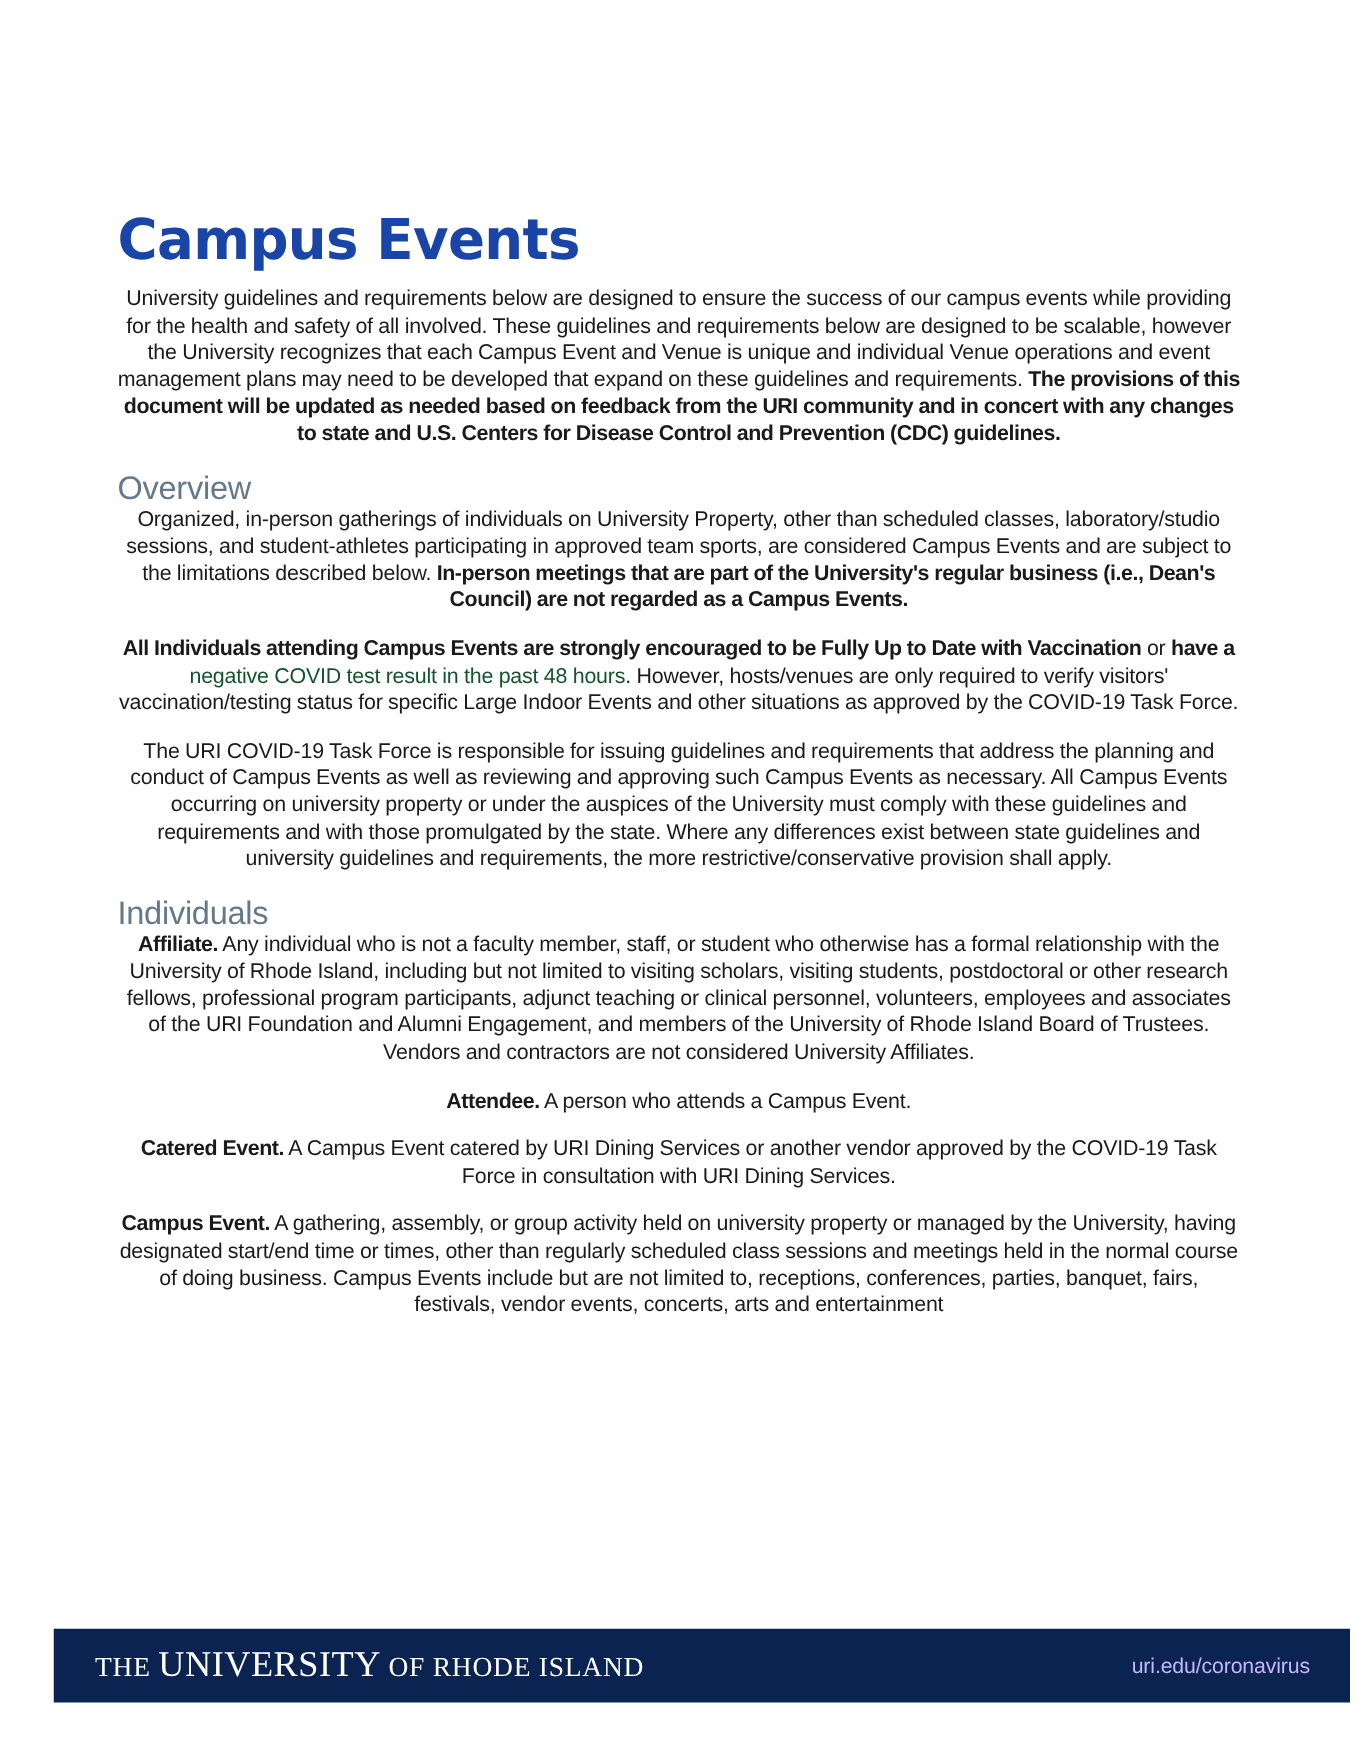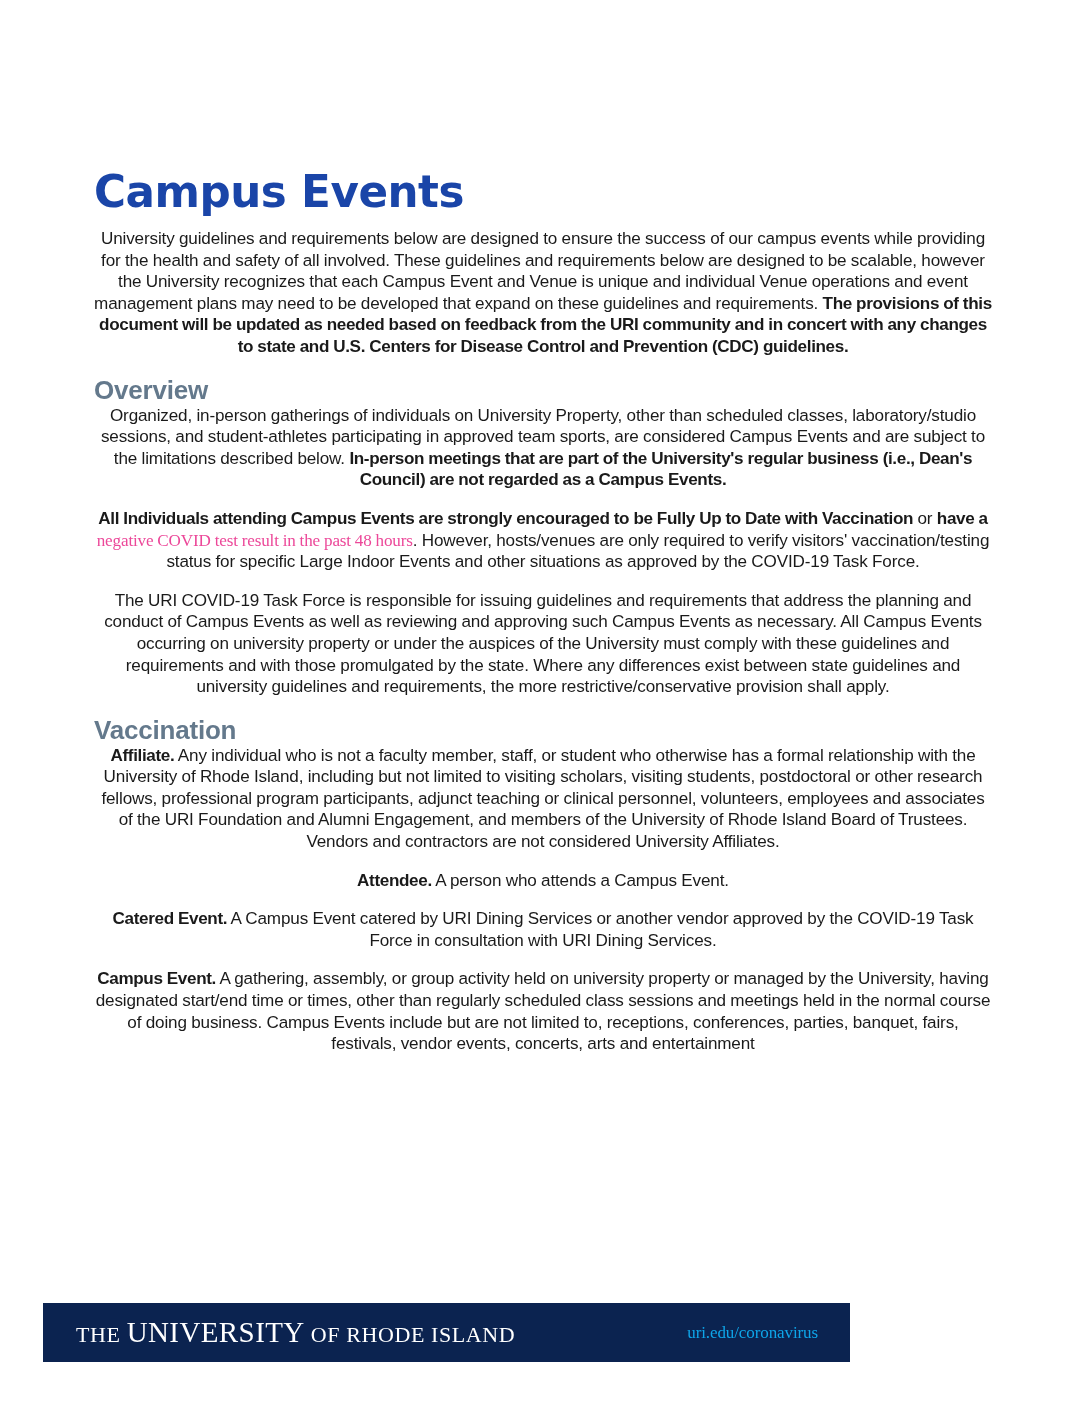--- a/index.html
+++ b/index.html
@@ -85,41 +85,41 @@
     font-size: 17.1px;
     line-height: 21.6px;
     color: #1a1a1a;
     text-align: center;
     letter-spacing: -0.15px;
     word-spacing: -0.2px;
   }
   p.body-text:last-child { margin-bottom: 16px; }
 
   .b { font-weight: 700; letter-spacing: -0.35px; }
-  .muted { color: #ec4899; font-family: Liberation Serif, serif; }
+  .muted { color: #14532d; }
 
   h2.section-heading {
     margin: 0;
     font-family: "Liberation Sans", sans-serif;
-    font-weight: 700;
+    font-weight: 400;
     font-size: 26px;
     line-height: 30px;
     color: #64798c;
     letter-spacing: -0.2px;
   }
 
   .gap-before-heading { margin-top: 22px; }
   .gap-after-heading  { margin-top: 18px; }
 
   
   .footer-bar {
     position: absolute;
     left: 43px;
     top: 1303px;
-    width: 807px;
+    width: 1037px;
     height: 59px;
     background: #0b2350;
     display: flex;
     align-items: center;
     justify-content: space-between;
     padding: 0 20px 0 33px;
     box-sizing: border-box;
   }
   .footer-wordmark {
     font-family: "Liberation Serif", serif;
@@ -128,23 +128,23 @@
     letter-spacing: 0.6px;
   }
   .footer-wordmark .wm-small {
     font-size: 22px;
   }
   .footer-wordmark .wm-large {
     font-size: 29px;
     letter-spacing: 0.4px;
   }
   .footer-url {
-    font-family: Liberation Serif, serif;
+    font-family: Liberation Sans, sans-serif;
     font-size: 17px;
-    color: #0ea5e9;
+    color: #c4b5fd;
     white-space: nowrap;
     letter-spacing: -0.1px;
     padding-right: 12px;
   }
 </style>
 </head>
 <body>
 
 <div class="page">
 
@@ -157,21 +157,21 @@
 
     <h2 class="section-heading gap-before-heading">Overview</h2>
 
     <p class="body-text gap-after-heading"><span>Organized, in-person gatherings of individuals on University Property, other than scheduled classes, laboratory/studio sessions, and student-athletes participating in approved team sports, are considered Campus Events and are subject to the limitations described below. </span><span class="b">In-person meetings that are part of the University's regular business (i.e., Dean's Council) are not regarded as a Campus Events.</span></p>
 
     <p class="body-text"><span class="b">All Individuals attending Campus Events are strongly encouraged to be Fully Up to Date with Vaccination</span><span> or </span><span class="b">have a </span><span class="muted">negative COVID test result in the past 48 hours</span><span>. However, hosts/venues are only required to verify visitors' vaccination/testing status for specific Large Indoor Events and other situations as approved by the COVID-19 Task Force.</span></p>
 
     <p class="body-text">The URI COVID-19 Task Force is responsible for issuing guidelines and requirements that address the planning and conduct of Campus Events as well as reviewing and approving such Campus Events as necessary. All Campus Events occurring on university property or under the auspices of the University must comply with these guidelines and requirements and with those promulgated by the state. Where any differences exist between state guidelines and university guidelines and requirements, the more restrictive/conservative provision shall apply.</p>
 
 
-    <h2 class="section-heading gap-before-heading">Vaccination</h2>
+    <h2 class="section-heading gap-before-heading">Individuals</h2>
 
     <p class="body-text gap-after-heading"><span class="b">Affiliate.</span><span> Any individual who is not a faculty member, staff, or student who otherwise has a formal relationship with the University of Rhode Island, including but not limited to visiting scholars, visiting students, postdoctoral or other research fellows, professional program participants, adjunct teaching or clinical personnel, volunteers, employees and associates of the URI Foundation and Alumni Engagement, and members of the University of Rhode Island Board of Trustees. Vendors and contractors are not considered University Affiliates.</span></p>
 
     <p class="body-text"><span class="b">Attendee.</span><span> A person who attends a Campus Event.</span></p>
 
     <p class="body-text"><span class="b">Catered Event.</span><span> A Campus Event catered by URI Dining Services or another vendor approved by the COVID-19 Task Force in consultation with URI Dining Services.</span></p>
 
     <p class="body-text"><span class="b">Campus Event.</span><span> A gathering, assembly, or group activity held on university property or managed by the University, having designated start/end time or times, other than regularly scheduled class sessions and meetings held in the normal course of doing business. Campus Events include but are not limited to, receptions, conferences, parties, banquet, fairs, festivals, vendor events, concerts, arts and entertainment</span></p>
 
   </div>

